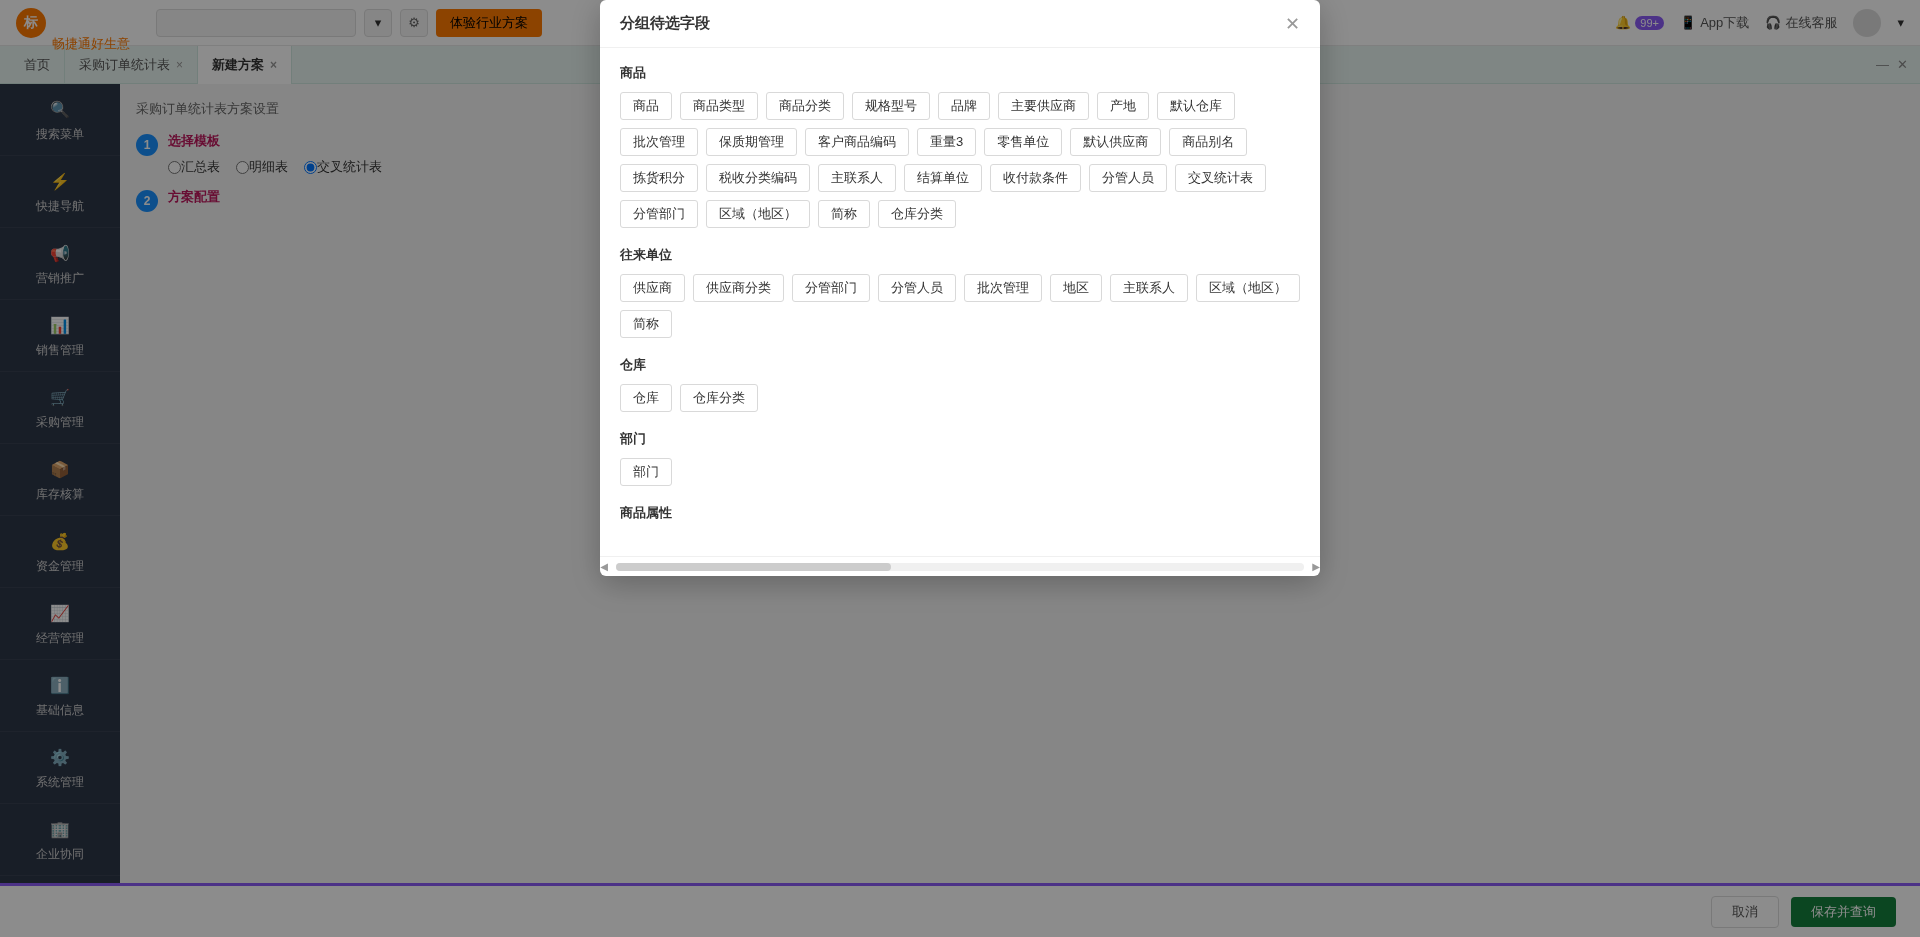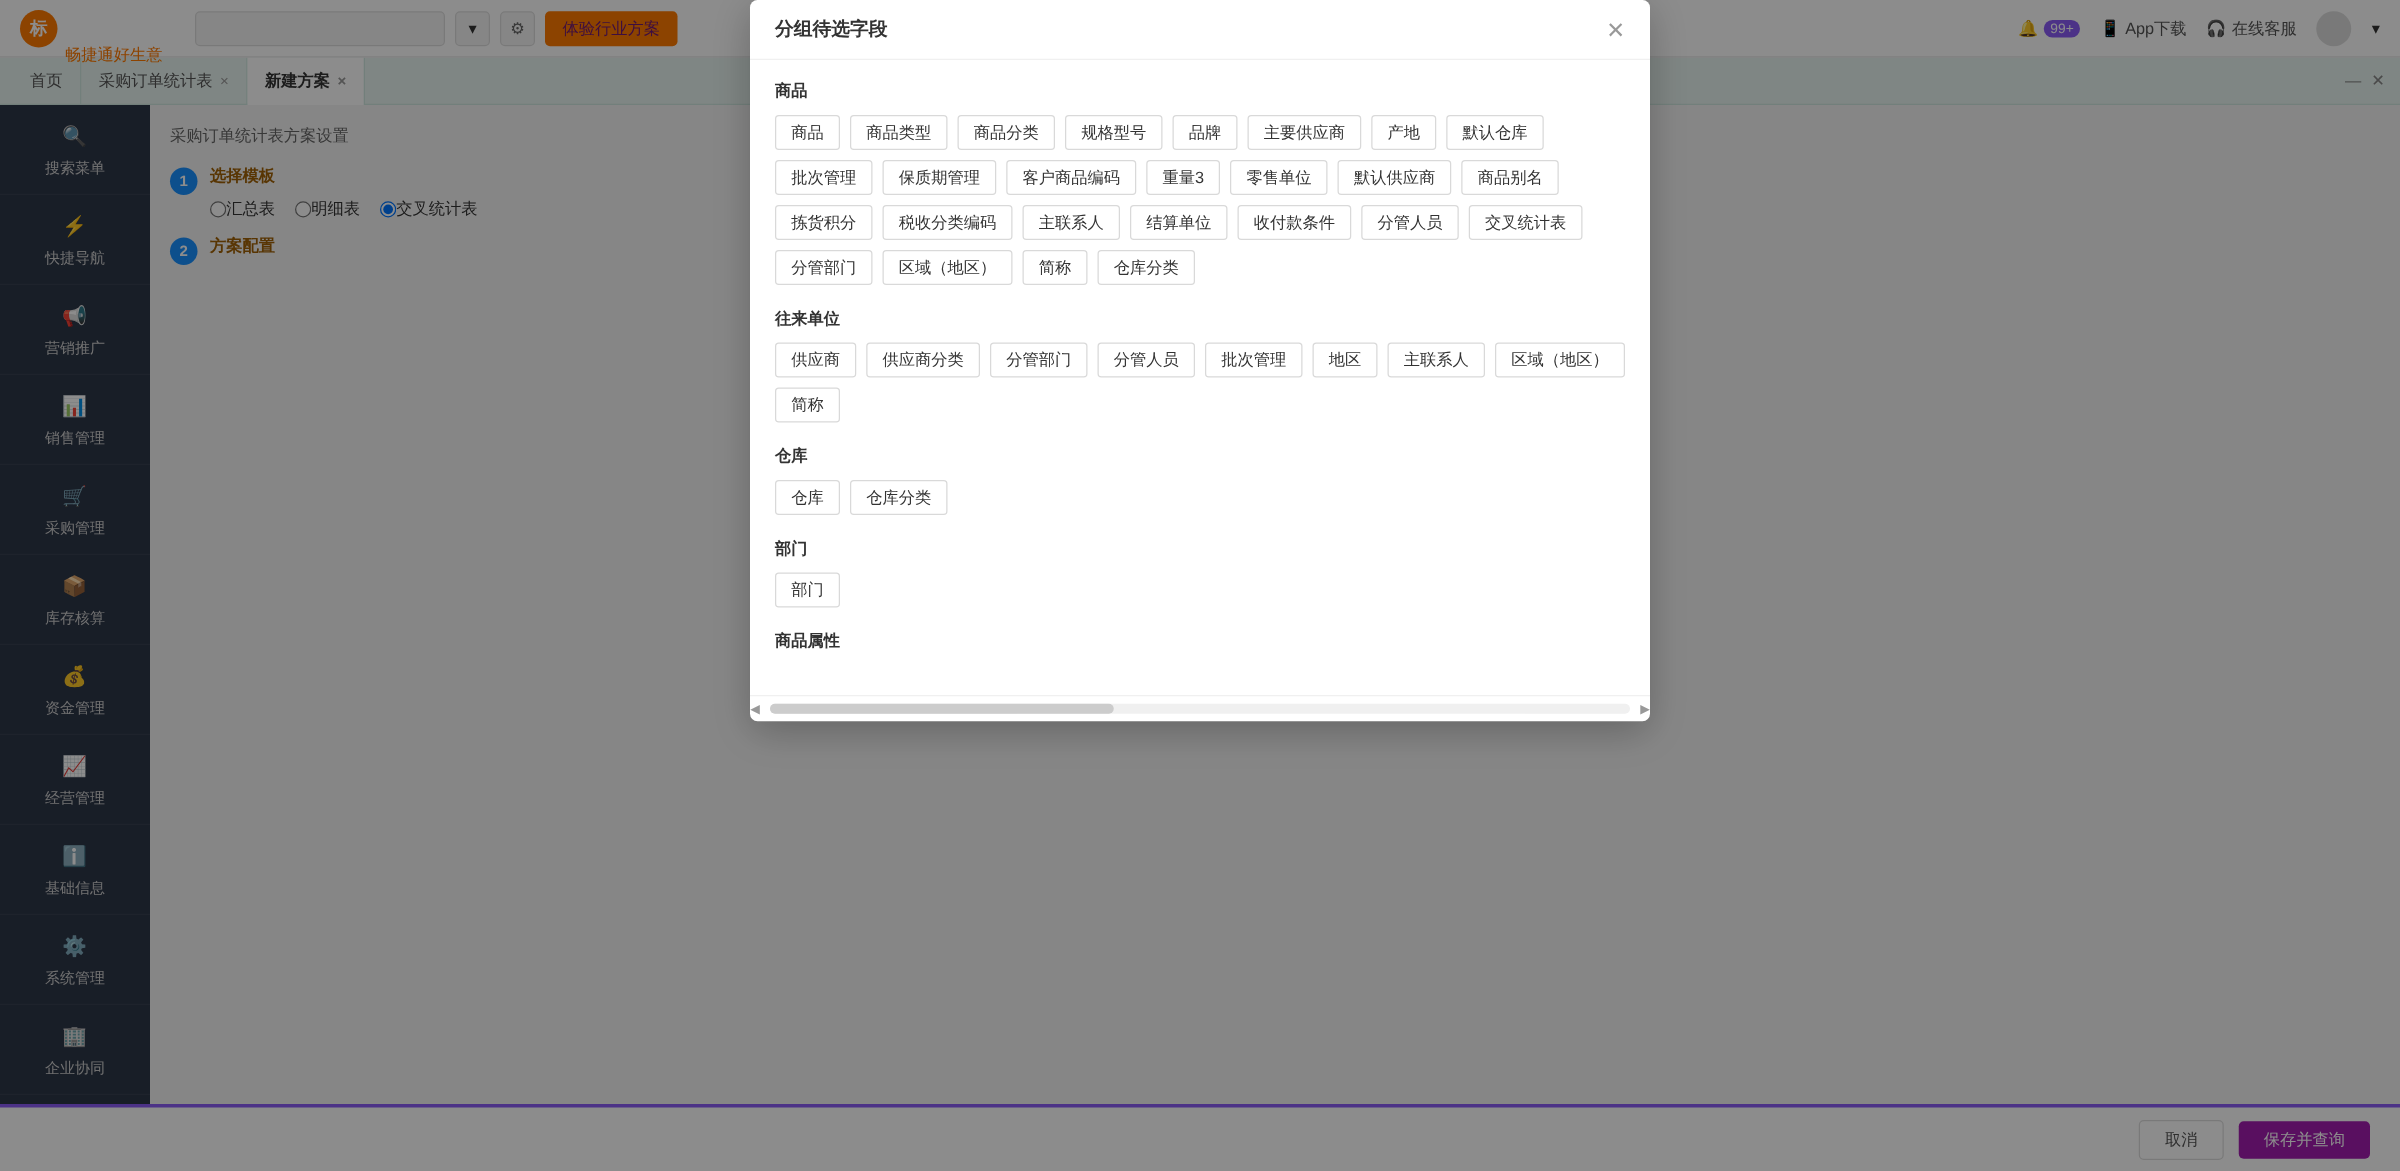--- a/index.html
+++ b/index.html
@@ -43,21 +43,21 @@
       background: #f5f5f5; cursor: pointer;
       display: flex; align-items: center; justify-content: center;
     }
     .gear-btn {
       width: 28px; height: 28px;
       border: 1px solid #ddd; border-radius: 4px;
       background: #f5f5f5; cursor: pointer;
       display: flex; align-items: center; justify-content: center; color: #666;
     }
     .experience-btn {
-      background: #ff7a00; color: #701a75;
+      background: #ff7a00; color: #000000;
       border: none; border-radius: 4px;
       padding: 5px 14px; cursor: pointer; font-size: 13px;
     }
     .top-right {
       display: flex; align-items: center; gap: 16px; margin-left: auto;
     }
     .top-right-item { display: flex; align-items: center; gap: 4px; color: #555; cursor: pointer; font-size: 13px; }
     .badge {
       background: #8b5cf6; color: white;
       border-radius: 10px; font-size: 11px;
@@ -131,41 +131,41 @@
     .page-header { font-size: 13px; color: #666; margin-bottom: 14px; }
     .step-block { display: flex; flex-direction: column; gap: 12px; }
     .step-row { display: flex; align-items: flex-start; gap: 10px; }
     .step-badge {
       width: 22px; height: 22px; border-radius: 50%;
       background: #1890ff; color: white;
       display: flex; align-items: center; justify-content: center;
       font-size: 12px; font-weight: bold; flex-shrink: 0; margin-top: 2px;
     }
     .step-content { flex: 1; }
-    .step-label { font-size: 13px; font-weight: bold; color: #a16207; margin-bottom: 8px; }
+    .step-label { font-size: 13px; font-weight: bold; color: #be185d; margin-bottom: 8px; }
     .radio-group { display: flex; gap: 16px; align-items: center; flex-wrap: wrap; }
     .radio-item { display: flex; align-items: center; gap: 0; font-size: 13px; cursor: pointer; }
     .radio-item input[type=radio] { cursor: pointer; }
 
     
     .bottom-bar {
       height: 54px;
       background: white;
       border-top: 3px solid #8b5cf6;
       display: flex; align-items: center; justify-content: flex-end;
       padding: 0 24px; gap: 12px;
       position: fixed; bottom: 0; left: 0; right: 0; z-index: 99;
     }
     .btn-cancel {
       padding: 6px 20px; border: 1px solid #ddd; border-radius: 4px;
       background: white; cursor: pointer; font-size: 13px; color: #555;
     }
     .btn-save {
       padding: 6px 20px; border: none; border-radius: 4px;
-      background: #a21caf; color: white; cursor: pointer; font-size: 13px;
+      background: #15803d; color: white; cursor: pointer; font-size: 13px;
     }
     .bottom-left {
       position: fixed; bottom: 0; left: 0;
       height: 54px; display: flex; align-items: center; padding: 0 16px; gap: 16px;
     }
     .bottom-icon { width: 32px; height: 32px; background: #555; border-radius: 4px; display: flex; align-items: center; justify-content: center; color: white; cursor: pointer; }
 
     
     .modal-overlay {
       position: fixed; top: 0; left: 0; right: 0; bottom: 0;

